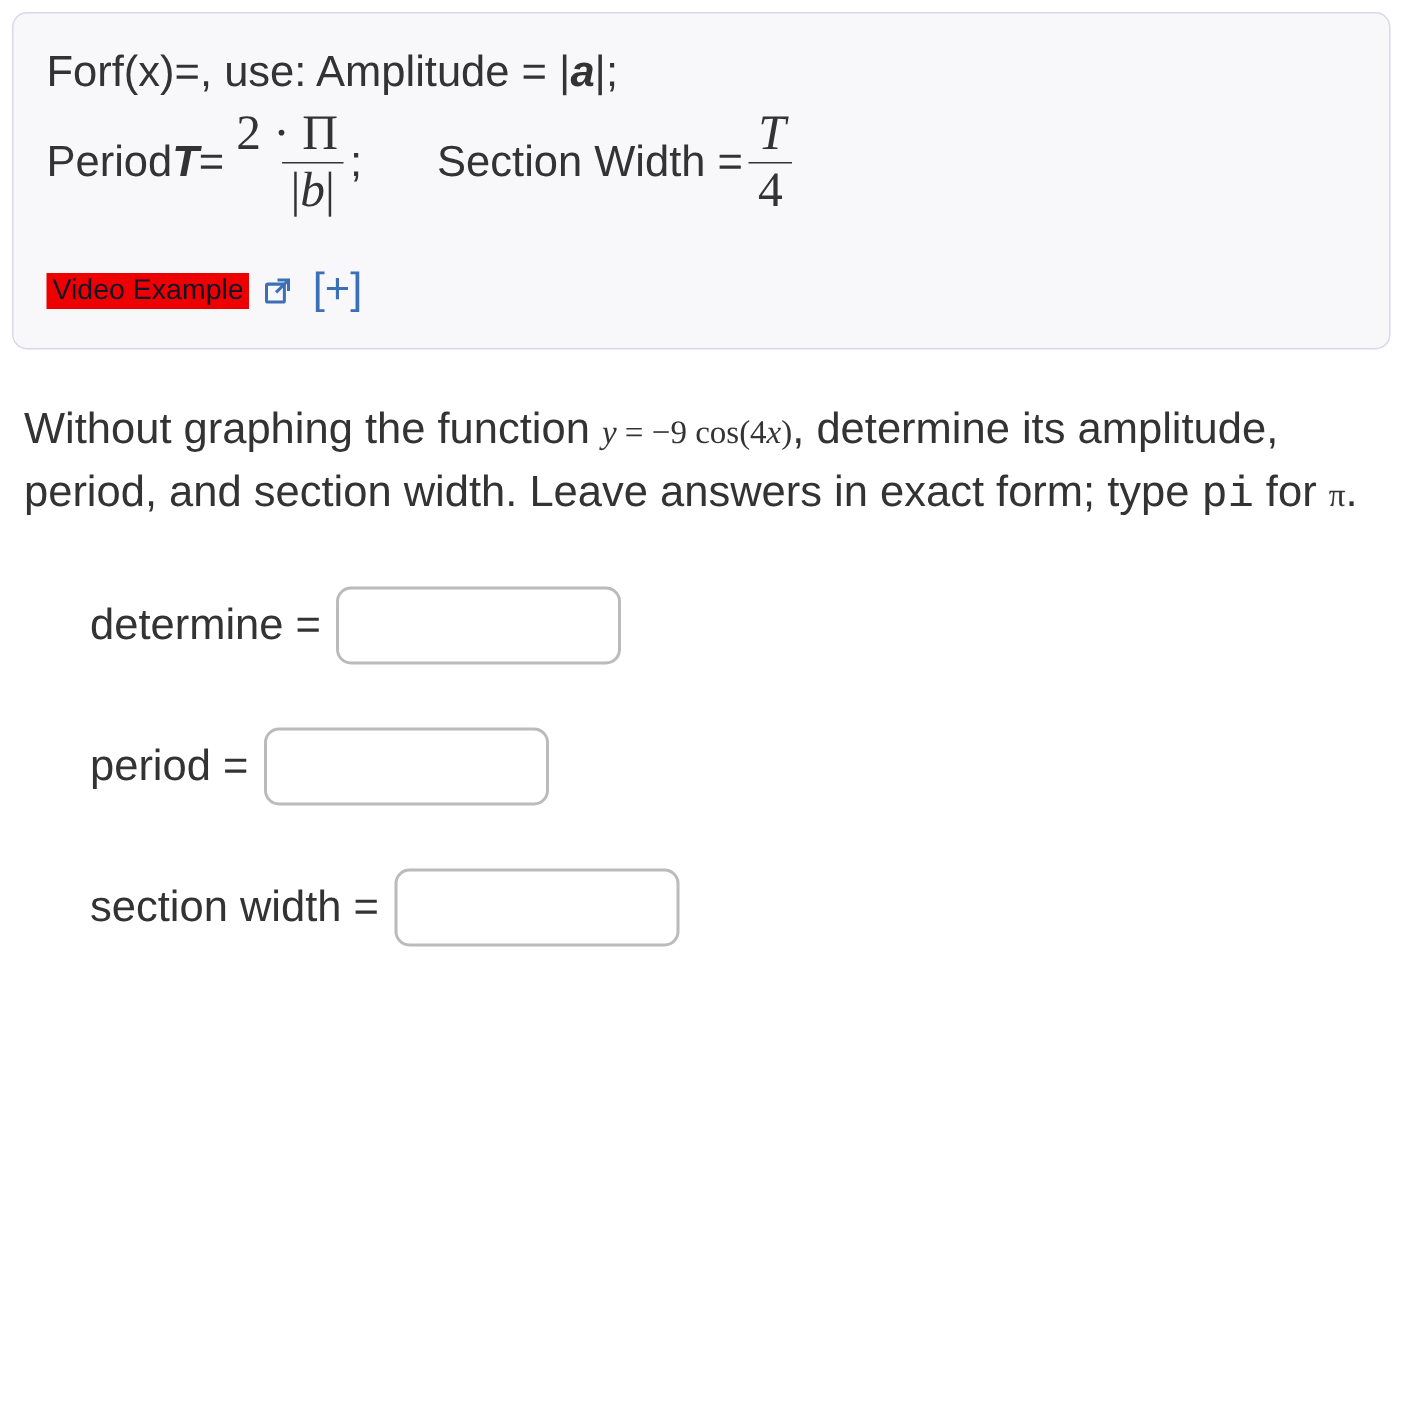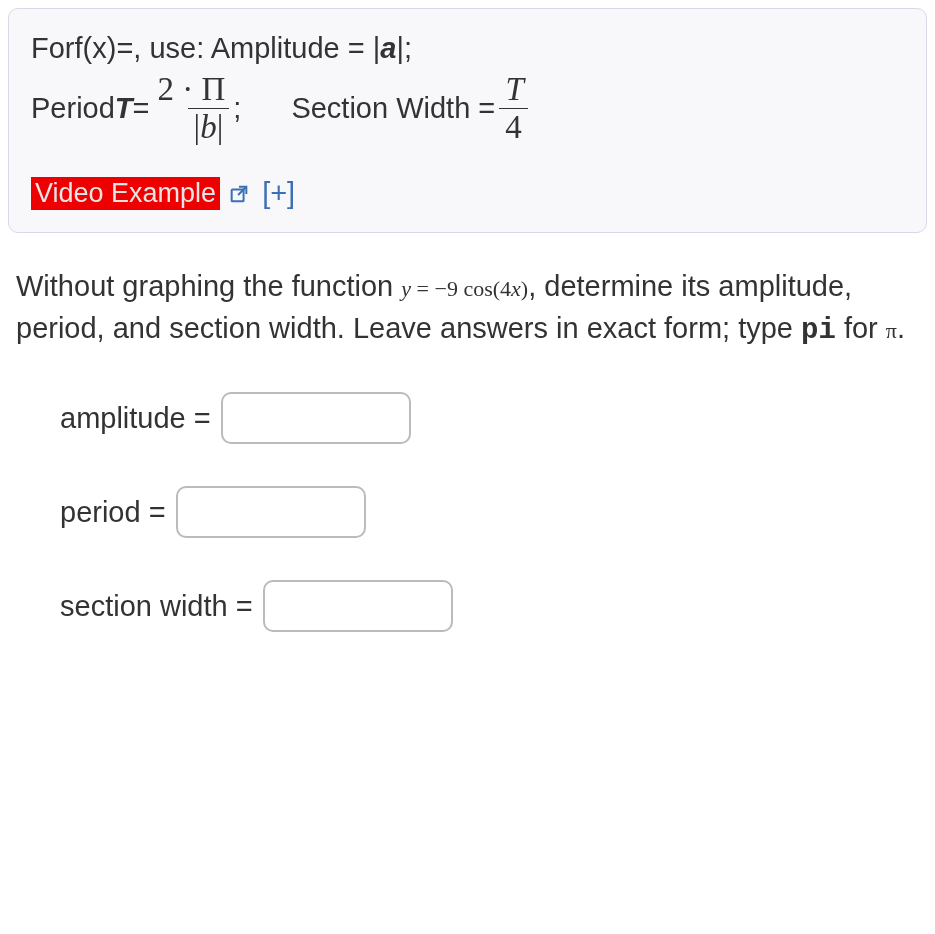--- a/index.html
+++ b/index.html
@@ -45,22 +45,22 @@
     .serif-i { font-family: 'Times New Roman', serif; font-style: italic; }
     .gap { display: inline-block; width: 50px; }
     .video-row {
       margin-top: 30px;
       display: flex;
       align-items: center;
       gap: 6px;
     }
     .video-badge {
       background: #ee0000;
-      color: #e5e5e5;
-      font-size: 27px;
+      color: #0f172a;
+      font-size: 19px;
       font-weight: normal;
       padding: 1px 4px;
       display: inline-block;
     }
     .ext-icon {
       color: #3b6fb6;
       display: inline-flex;
       align-items: center;
       margin-left: 2px;
     }
@@ -73,21 +73,21 @@
     .question {
       margin: 32px 16px 0 16px;
       font-size: 29px;
       line-height: 1.45;
     }
     .math-inline {
       font-family: 'Times New Roman', serif;
       font-size: 22px;
     }
     .math-inline .var { font-style: italic; }
-    .mono { font-family: 'Courier New', monospace; font-weight: bold; }
+    .mono { font-family: 'Courier New', monospace; font-weight: normal; }
     .answers {
       margin: 40px 0 0 60px;
     }
     .answer-row {
       display: flex;
       align-items: center;
       margin-bottom: 42px;
       font-size: 29px;
     }
     .answer-row label { margin-right: 10px; }
@@ -148,21 +148,21 @@
 </div>
 
 <div class="question">
   <span>Without graphing the function </span>
   <span class="math-inline">
     <span class="var">y</span><span> = </span><span>−</span><span>9</span><span> cos</span><span>(</span><span>4</span><span class="var">x</span><span>)</span></span><span>, determine its amplitude, period, and section width. Leave answers in exact form; type </span><span class="mono">pi</span><span> for </span><span class="math-inline var">π</span><span>.</span>
 </div>
 
 <div class="answers">
   <div class="answer-row">
-    <label>amplitude = </label>
+    <label>determine = </label>
     <input class="answer-input" type="text" style="">
   </div>
   <div class="answer-row">
     <label>period = </label>
     <input class="answer-input" type="text" style="">
   </div>
   <div class="answer-row">
     <label>section width = </label>
     <input class="answer-input" type="text" style="">
   </div>

